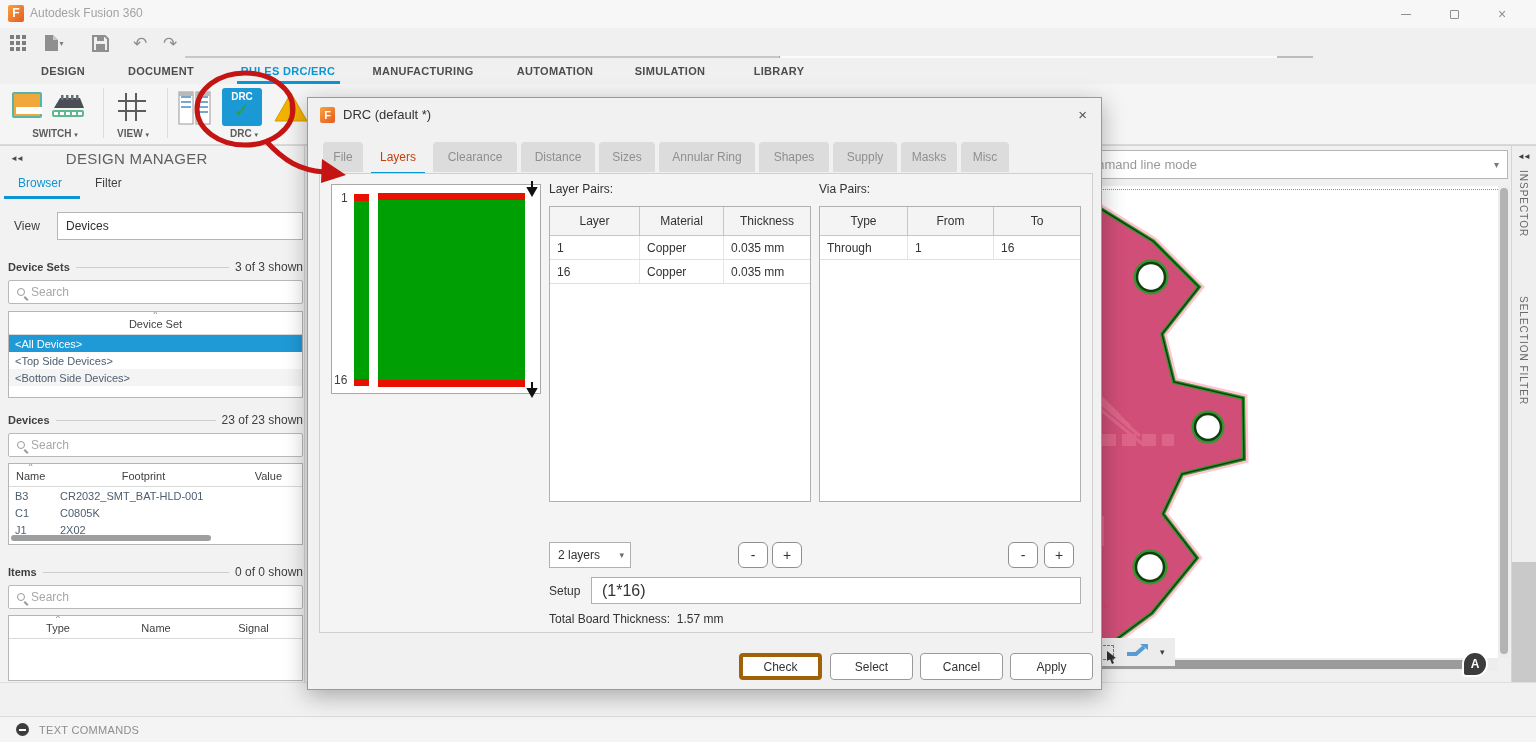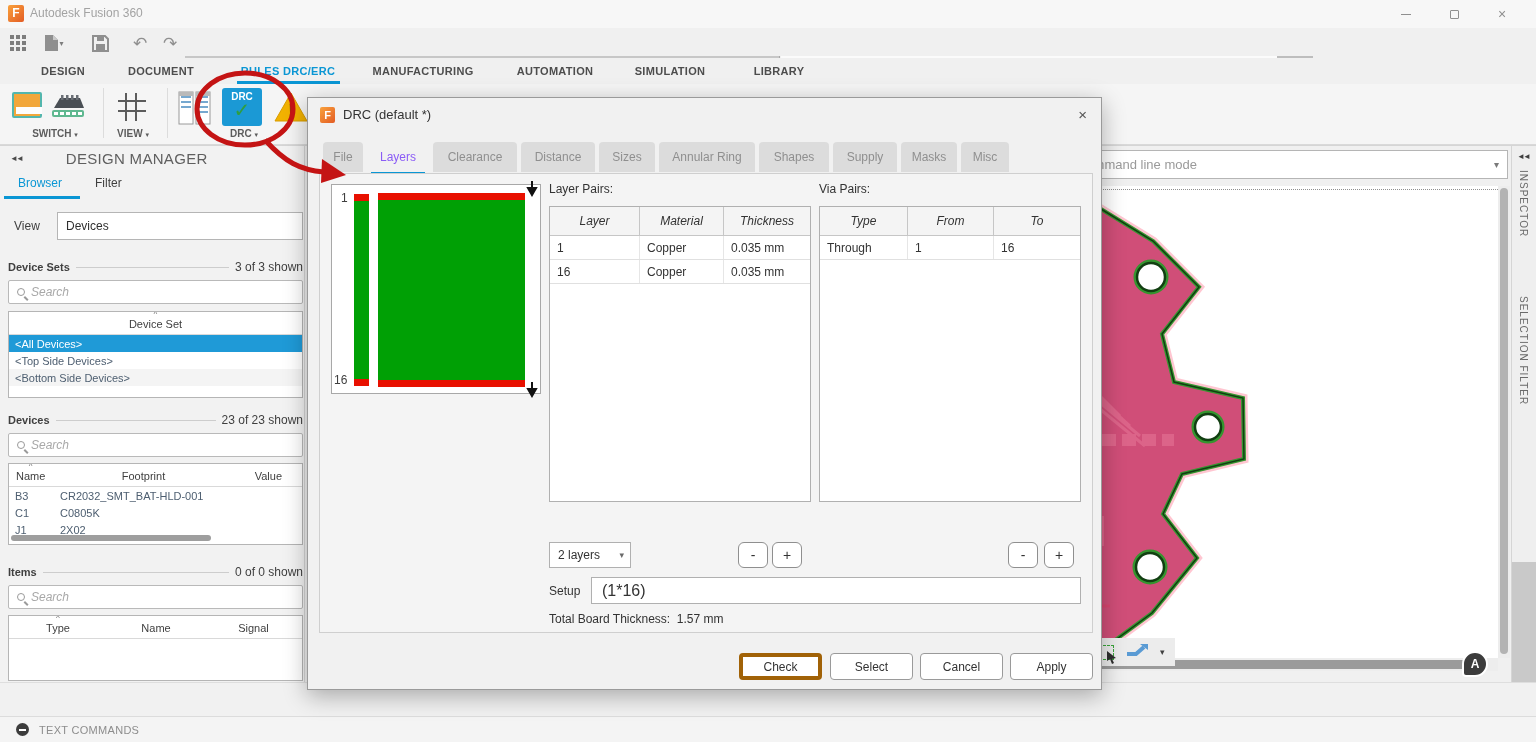--- a/index.html
+++ b/index.html
@@ -77,21 +77,21 @@
   #view-select { left:57px; top:66px; width:246px; height:28px; background:#fff; border:1px solid #b5b5b5;
     font-size:12px; color:#2f2f2f; display:flex; align-items:center; padding-left:8px; }
   .section-head { left:8px; width:295px; height:14px; display:flex; align-items:center; gap:6px; }
   .section-head .lab { font-size:11px; font-weight:bold; color:#3f3f3f; white-space:nowrap; }
   .section-head .line { flex:1; border-top:1px solid #cdcdcd; }
   .section-head .cnt { font-size:12px; color:#3f3f3f; white-space:nowrap; }
   .searchbox { left:8px; width:295px; height:24px; background:#fff; border:1px solid #b9b9b9; border-radius:2px;
     display:flex; align-items:center; gap:6px; padding-left:8px; }
   .mag { width:8px; height:8px; border:1.5px solid #9a9a9a; border-radius:50%; position:relative; flex:none; }
   .mag:after { content:""; position:absolute; left:7px; top:7px; width:5px; height:1.5px; background:#9a9a9a; transform:rotate(45deg); transform-origin:0 0; }
-  .searchbox input { border:none; outline:none; font-size:12px; color:#3f3f3f; background:transparent; width:240px;font-style:italic; }
+  .searchbox input { border:none; outline:none; font-size:12px; color:#3f3f3f; background:transparent; width:240px; }
   .searchbox input::placeholder { color:#a8a8a8; }
   .ptable { left:8px; width:295px; background:#fff; border:1px solid #b5b5b5; overflow:hidden; }
   .ptable .hdr { display:flex; border-bottom:1px solid #d9d9d9; position:relative; }
   .ptable .hcell { font-size:11px; color:#3f3f3f; text-align:center; position:relative; padding-top:6px; height:22px; }
   .sortcaret { position:absolute; top:-1px; left:50%; transform:translateX(-50%); font-size:8px; color:#6a6a6a; line-height:6px; }
   .prow { display:flex; font-size:11px; color:#4d5e70; height:17px; align-items:center; }
   .prow.sel { background:#1f9ad7; color:#fff; }
   .prow.alt { background:#f4f4f4; }
   .prow .c { padding-left:6px; white-space:nowrap; overflow:hidden; }
   .hscroll { position:absolute; left:2px; bottom:3px; width:200px; height:6px; background:#9e9e9e; border-radius:3px; }
@@ -135,37 +135,37 @@
   
   #dialog { left:307px; top:97px; width:795px; height:593px; background:#f1f1f1; border:1px solid #9a9a9a;
     box-shadow:0 6px 22px rgba(0,0,0,.3); z-index:50; }
   #dlg-title { left:0; top:0; width:100%; height:33px; display:flex; align-items:center; gap:8px; padding-left:12px; }
   #dlg-title .fusion-f { width:15px; height:16px; background:linear-gradient(135deg,#f9a13c,#e35c24);
     color:#fff; font-weight:bold; font-size:11px; text-align:center; line-height:16px; border-radius:2px; }
   #dlg-title .t { font-size:13px; color:#333; }
   #dlg-close { position:absolute; right:14px; top:8px; font-size:15px; color:#555; }
   .dtab { top:44px; height:30px; border-radius:4px 4px 0 0; background:#dcdcdc; color:#8f8f8f; font-size:12px;
     display:flex; align-items:center; justify-content:center; }
-  .dtab.active { background:transparent; color:#8b5cf6; }
+  .dtab.active { background:transparent; color:#c2410c; }
   .dtab.active .ul { position:absolute; left:4px; right:4px; bottom:-3px; height:3px; background:#0a96d4; }
   #dlg-frame { left:11px; top:75px; width:774px; height:460px; background:#f4f4f4; border:1px solid #cfcfcf; }
 
   #preview { left:23px; top:86px; width:210px; height:210px; background:#fff; border:1px solid #a8a8a8; }
   #preview .lab1 { position:absolute; left:9px; top:6px; font-size:12px; color:#3f3f3f; }
   #preview .lab16 { position:absolute; left:2px; top:188px; font-size:12px; color:#3f3f3f; }
   #pv-strip-top { position:absolute; left:22px; top:9px; width:15px; height:7px; background:#e81000; }
   #pv-strip { position:absolute; left:22px; top:16px; width:15px; height:178px; background:#00a005; }
   #pv-strip-bot { position:absolute; left:22px; top:194px; width:15px; height:7px; background:#e81000; }
   #pv-rect-top { position:absolute; left:46px; top:8px; width:147px; height:7px; background:#e81000; }
   #pv-rect { position:absolute; left:46px; top:15px; width:147px; height:180px; background:#00a005; }
   #pv-rect-bot { position:absolute; left:46px; top:195px; width:147px; height:7px; background:#e81000; }
 
   .dlg-label { font-size:12px; color:#333; }
   .dtable { background:#fff; border:1px solid #b0b0b0; width:262px; height:296px; overflow:hidden; }
-  .dtable .hdr { display:flex; height:29px;font-style:italic; }
+  .dtable .hdr { display:flex; height:29px; }
   .dtable .hc { border-right:1px solid #c6c6c6; border-bottom:1px solid #c6c6c6; background:#f4f4f4;
     font-size:12px; color:#333; display:flex; align-items:center; justify-content:center; }
   .dtable .hc:last-child { border-right:none; }
   .drow { display:flex; height:24px; border-bottom:1px solid #e0e0e0; font-size:12px; color:#333; }
   .drow .dc { border-right:1px solid #e6e6e6; display:flex; align-items:center; padding-left:7px; overflow:hidden; }
   .drow .dc:last-child { border-right:none; }
   .drow.sel { background:#1f9ad7; color:#fff; }
   .drow.sel .dc { border-right-color:#48aede; }
 
   .smallbtn { top:444px; width:30px; height:26px; background:#fff; border:1px solid #8f8f8f; border-radius:6px;

